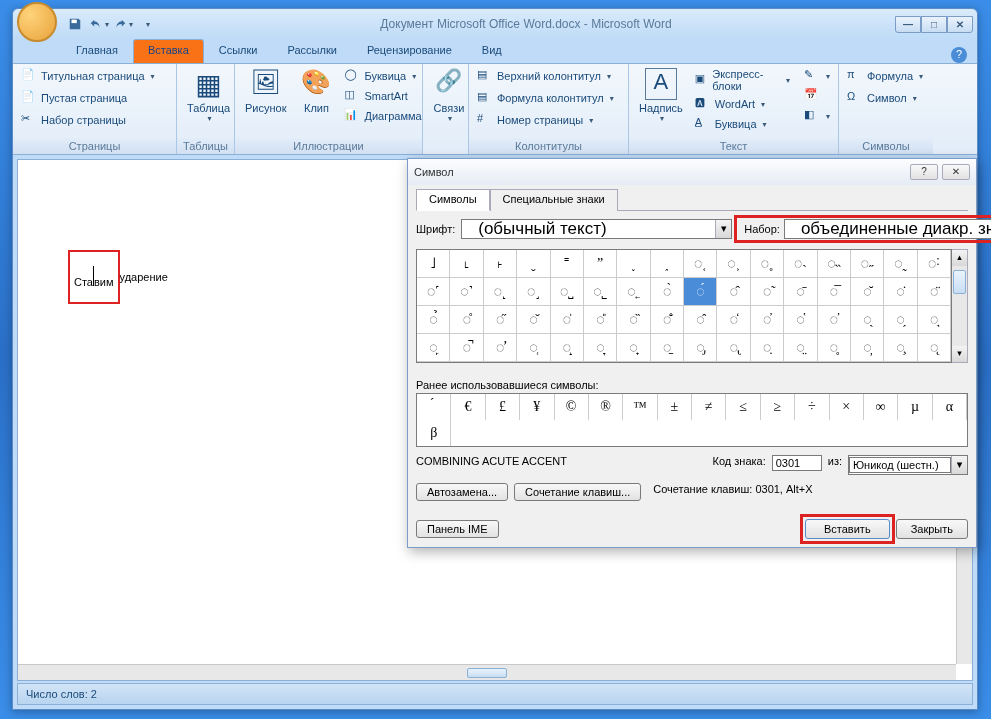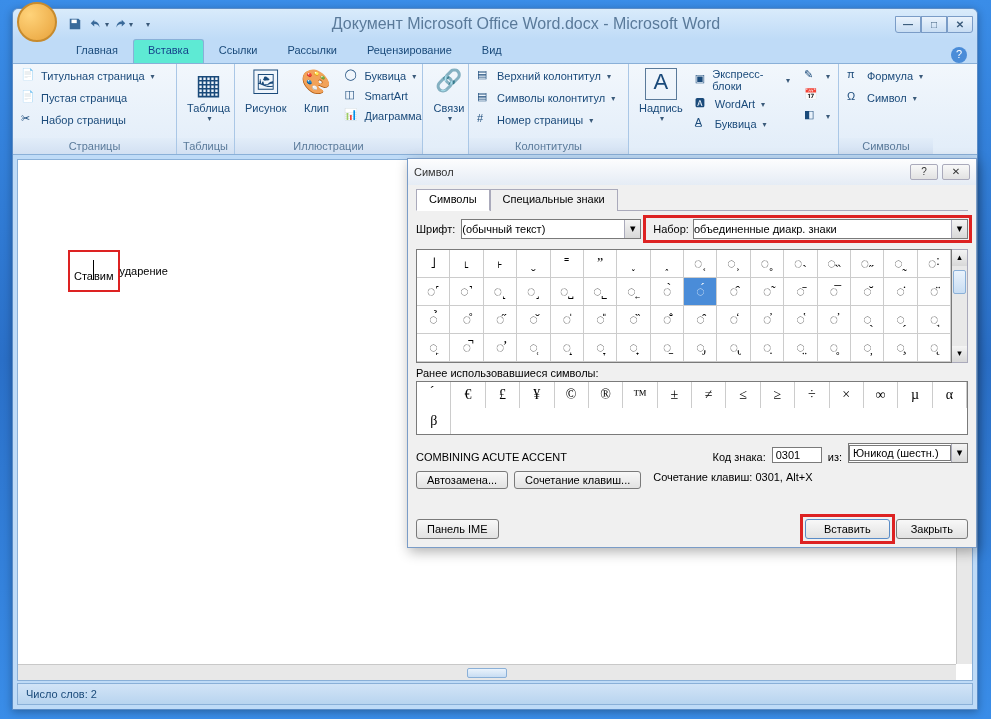--- a/index.html
+++ b/index.html
@@ -3,82 +3,82 @@
 <meta charset="utf-8">
 <style>
 *{box-sizing:border-box;margin:0;padding:0;font-family:"Segoe UI",Tahoma,Arial,sans-serif;font-size:11px}
 body{background:linear-gradient(180deg,#3a8de8 0%,#2a6fc7 50%,#3a8de8 100%);width:991px;height:719px;overflow:hidden;position:relative}
 .win{position:absolute;left:12px;top:8px;width:966px;height:702px;background:#bfdbf7;border:1px solid #5a8cc7;border-radius:6px 6px 0 0;box-shadow:0 2px 8px rgba(0,0,0,.3)}
 .titlebar{height:30px;display:flex;align-items:center;background:linear-gradient(180deg,#d9ebfb 0%,#bfdbf7 100%);border-radius:6px 6px 0 0}
 .office-btn{width:40px;height:40px;margin:-5px 4px 0 4px;border-radius:50%;background:radial-gradient(circle at 30% 30%,#ffd37a,#e8a23b);border:2px solid #c78b2e;position:relative;z-index:5}
 .qat{display:flex;gap:4px;margin-left:4px}
 .qat-btn{width:20px;height:20px;display:flex;align-items:center;justify-content:center;color:#1a4a7a;cursor:pointer}
 .qat-btn svg{width:14px;height:14px;fill:#3a6a9a}
-.win-title{flex:1;text-align:center;color:#5a7a9a;font-size:16px}
+.win-title{flex:1;text-align:center;color:#5a7a9a;font-size:12px}
 .win-ctrl{display:flex;gap:0;margin-right:4px}
 .win-ctrl-btn{width:26px;height:17px;border:1px solid #7a9cc7;background:linear-gradient(180deg,#eaf3fc,#c8ddf3);display:flex;align-items:center;justify-content:center;color:#3a5a7a;font-weight:bold;font-size:10px}
 .win-ctrl-btn:first-child{border-radius:0 0 0 3px}
 .win-ctrl-btn:last-child{border-radius:0 0 3px 0}
 .tabs{display:flex;height:24px;margin-left:48px;gap:0}
 .tab{padding:4px 14px;color:#1a4a7a;border:1px solid transparent;cursor:pointer;background:transparent}
-.tab.active{background:#5eead4;border:1px solid #8ab0d8;border-bottom:none;border-radius:3px 3px 0 0;color:#15428b;font-weight:normal}
+.tab.active{background:#f97316;border:1px solid #8ab0d8;border-bottom:none;border-radius:3px 3px 0 0;color:#15428b;font-weight:normal}
 .help-icon{position:absolute;right:10px;top:38px;width:16px;height:16px;border-radius:50%;background:#4a8cd8;color:#fff;text-align:center;line-height:15px;font-size:11px}
 .ribbon{background:linear-gradient(180deg,#f2f7fc 0%,#e2edf9 100%);border-top:1px solid #8ab0d8;border-bottom:1px solid #8ab0d8;height:92px;display:flex}
 .rgroup{border-right:1px solid #aac7e6;display:flex;flex-direction:column;padding:2px 4px 0}
 .rgroup-body{flex:1;display:flex;align-items:flex-start;gap:2px}
 .rgroup-label{text-align:center;color:#5a7a9a;font-size:11px;padding:2px 0;background:linear-gradient(180deg,#e2edf9,#d2e0f2);margin:0 -4px}
 .ritem{display:flex;align-items:center;gap:4px;padding:2px 4px;cursor:pointer;color:#1a4a7a}
 .ritem-v{display:flex;flex-direction:column;align-items:center;padding:2px 6px;cursor:pointer;color:#1a4a7a;text-align:center}
 .ritem-v .ic{width:32px;height:32px;margin-bottom:2px}
 .ic{width:16px;height:16px;display:inline-block}
 .col{display:flex;flex-direction:column}
 .doc-area{position:absolute;left:4px;top:150px;right:4px;bottom:28px;background:#fff;border:1px solid #8ab0d8}
 .doc-canvas{background:#fff;margin:10px 20px;padding:80px 30px 30px;font-family:"Times New Roman",serif;font-size:18px;color:#000;position:relative}
 .doc-text{position:relative;display:flex;align-items:center}
-.hl-box{border:2px solid #d22;padding:8px 4px;display:inline-block}
+.hl-box{border:2px solid #d22;padding:14px 4px;display:inline-block}
 .cursor{border-left:1px solid #000;height:20px;display:inline-block;margin:0 0px}
 .statusbar{position:absolute;left:4px;right:4px;bottom:4px;height:22px;background:linear-gradient(180deg,#d2e4f7,#b8d4ef);border:1px solid #8ab0d8;display:flex;align-items:center;padding:0 8px;color:#1a4a7a;font-size:11px}
 .sb-right{margin-left:auto;display:flex;align-items:center;gap:4px}
 .sb-view-btn{width:18px;height:16px;border:1px solid #8ab0d8;background:#eaf3fc;cursor:pointer}
 .zoom-slider{width:100px;height:4px;background:#8ab0d8;position:relative;margin:0 6px}
 .zoom-thumb{position:absolute;left:60%;top:-4px;width:8px;height:12px;background:#eaf3fc;border:1px solid #5a8cc7}
 .zoom-btn{width:14px;height:14px;border:1px solid #8ab0d8;background:#eaf3fc;text-align:center;line-height:12px;cursor:pointer}
 
 .dlg{position:absolute;left:407px;top:158px;width:570px;height:390px;background:#f0f0f0;border:1px solid #7a9cc7;box-shadow:2px 4px 12px rgba(0,0,0,.3);display:flex;flex-direction:column}
 .dlg-title{height:26px;background:linear-gradient(180deg,#fdfdfe,#e5ecf5);display:flex;align-items:center;padding:0 6px;color:#333}
 .dlg-title-txt{flex:1}
 .dlg-ctrl{display:flex;gap:4px}
 .dlg-ctrl-btn{width:28px;height:16px;border:1px solid #aab;background:linear-gradient(180deg,#f8f8f8,#e2e2e2);border-radius:2px;text-align:center;line-height:14px;font-size:10px;cursor:pointer}
 .dlg-body{flex:1;padding:4px 8px 8px;display:flex;flex-direction:column}
 .dlg-tabs{display:flex;height:22px;border-bottom:1px solid #aab}
 .dlg-tab{padding:3px 12px;border:1px solid #aab;border-bottom:none;background:#f0f0f0;margin-bottom:-1px;cursor:pointer}
 .dlg-tab.active{background:#fff;border-bottom:1px solid #fff}
 .dlg-row{display:flex;align-items:center;gap:6px;margin:8px 0 4px}
 .dlg-row label{color:#000}
 .combo{flex:1;display:flex;border:1px solid #7a7a7a;background:#fff;height:20px;align-items:center;position:relative}
-.combo input{flex:1;border:none;padding:0 0;font-size:11px;outline:none;background:transparent}
+.combo input{flex:1;border:none;padding:0 16px;font-size:17px;outline:none;background:transparent}
 .combo-btn{width:16px;height:18px;background:linear-gradient(180deg,#f4f4f4,#d8d8d8);border-left:1px solid #aab;text-align:center;line-height:16px;cursor:pointer}
 .hl-red{border:3px solid #d22;padding:1px;margin:-4px}
 .sym-grid-wrap{display:flex;margin-top:6px}
 .sym-grid{flex:1;display:grid;grid-template-columns:repeat(16,1fr);border:1px solid #7a7a7a;background:#fff}
 .sym-cell{border-right:1px solid #ccc;border-bottom:1px solid #ccc;height:28px;display:flex;align-items:center;justify-content:center;font-family:"Times New Roman",serif;font-size:14px;cursor:pointer}
 .sym-cell.sel{background:#4a8cd8;color:#fff}
 .sym-scroll{width:16px;background:#e8e8e8;border:1px solid #aab;border-left:none;display:flex;flex-direction:column}
 .scroll-btn{height:16px;background:linear-gradient(180deg,#f4f4f4,#d8d8d8);text-align:center;line-height:14px;cursor:pointer;font-size:9px}
 .scroll-track{flex:1;position:relative}
 .scroll-thumb{position:absolute;left:1px;right:1px;top:4px;height:24px;background:linear-gradient(180deg,#eaf3fc,#c8ddf3);border:1px solid #8ab0d8;border-radius:2px}
-.recent-lbl{margin-top:4px}
+.recent-lbl{margin-top:16px}
 .recent-grid{display:grid;grid-template-columns:repeat(16,1fr);border:1px solid #7a7a7a;background:#fff;margin-top:2px}
 .recent-cell{border-right:1px solid #ccc;height:26px;display:flex;align-items:center;justify-content:center;font-family:"Times New Roman",serif;font-size:14px;cursor:pointer}
-.info-row{display:flex;align-items:flex-end;margin-top:8px;gap:6px}
+.info-row{display:flex;align-items:flex-start;margin-top:8px;gap:6px}
 .info-row .name{flex:1;font-size:11px}
 .info-row input{width:50px;border:1px solid #7a7a7a;padding:1px 3px;font-size:11px}
 .btn-row{display:flex;gap:6px;margin-top:8px}
 .btn{padding:2px 10px;border:1px solid #7a7a7a;background:linear-gradient(180deg,#f8f8f8,#e2e2e2);border-radius:3px;cursor:pointer;font-size:11px}
-.dlg-footer{display:flex;padding:8px;gap:6px;}
+.dlg-footer{display:flex;padding:8px;gap:6px;align-items:center}
 .dlg-footer .spacer{flex:1}
 .btn.primary{border:1px solid #5a8cc7}
 .hl-insert{border:3px solid #d22;padding:2px;margin:-5px}
 .drop-arrow{font-size:8px;color:#3a5a7a;margin-left:2px}
 .scrollbar-v{position:absolute;right:0;top:0;bottom:16px;width:16px;background:#e8e8e8;border-left:1px solid #c8c8c8}
 .scrollbar-h{position:absolute;left:0;right:16px;bottom:0;height:16px;background:#e8e8e8;border-top:1px solid #c8c8c8;display:flex;align-items:center;justify-content:center}
 .scrollbar-h .hthumb{width:40px;height:10px;background:linear-gradient(180deg,#eaf3fc,#c8ddf3);border:1px solid #8ab0d8;border-radius:2px}
 </style>
 </head>
 <body>
@@ -197,21 +197,21 @@
     </div>
     <div class="rgroup" style="width:160px">
       <div class="rgroup-body col">
         <div class="ritem">
             <span class="ic">▤</span>
             <span>Верхний колонтитул</span>
             <span class="drop-arrow">▾</span>
           </div>
         <div class="ritem">
             <span class="ic">▤</span>
-            <span>Символы колонтитул</span>
+            <span>Формула колонтитул</span>
             <span class="drop-arrow">▾</span>
           </div>
         <div class="ritem">
             <span class="ic">#</span>
             <span>Номер страницы</span>
             <span class="drop-arrow">▾</span>
           </div>
       </div>
       <div class="rgroup-label">Колонтитулы</div>
     </div>
@@ -246,20 +246,21 @@
             </div>
           <div class="ritem">
               <span class="ic">📅</span>
             </div>
           <div class="ritem">
               <span class="ic">◧</span>
               <span class="drop-arrow">▾</span>
             </div>
         </div>
       </div>
+      <div class="rgroup-label">Текст</div>
     </div>
     <div class="rgroup" style="width:94px;border-right:none">
       <div class="rgroup-body col">
         <div class="ritem">
             <span class="ic">π</span>
             <span>Формула</span>
             <span class="drop-arrow">▾</span>
           </div>
         <div class="ritem">
             <span class="ic">Ω</span>

